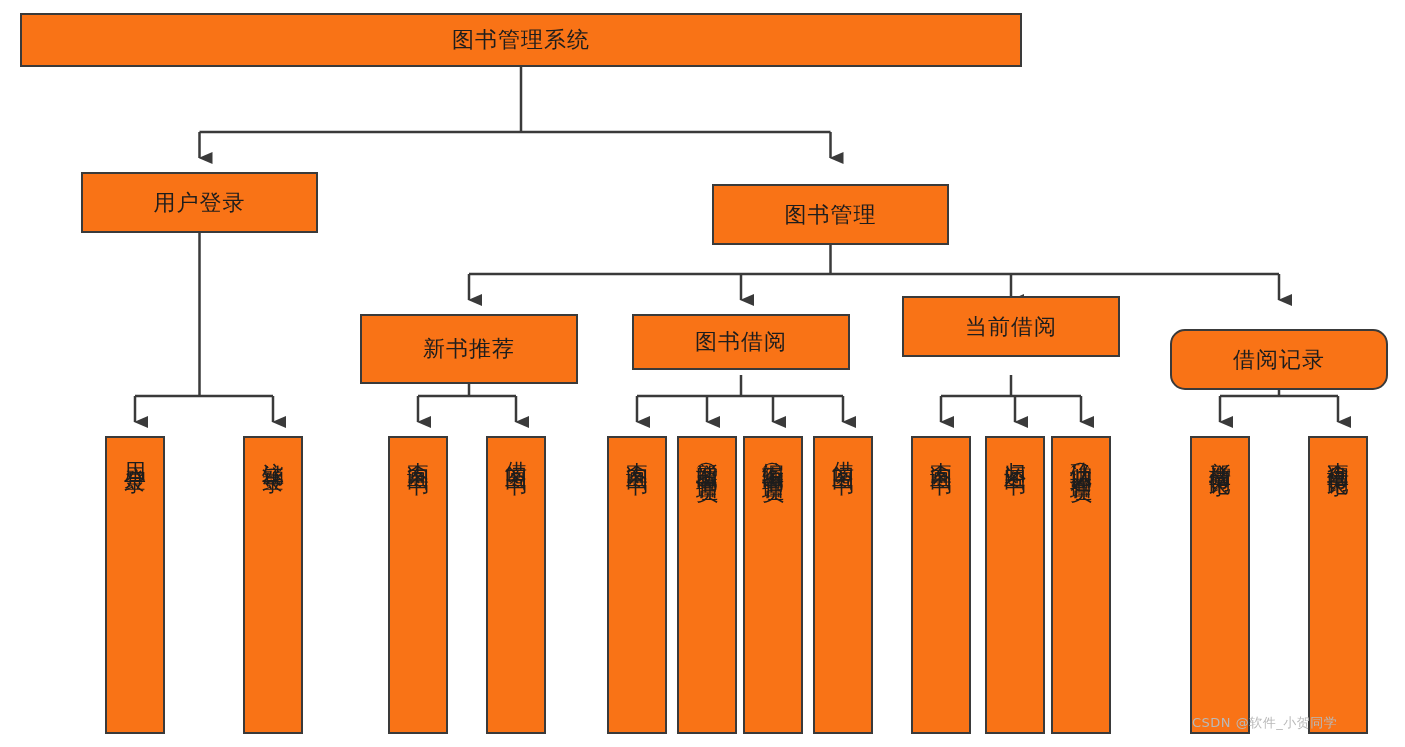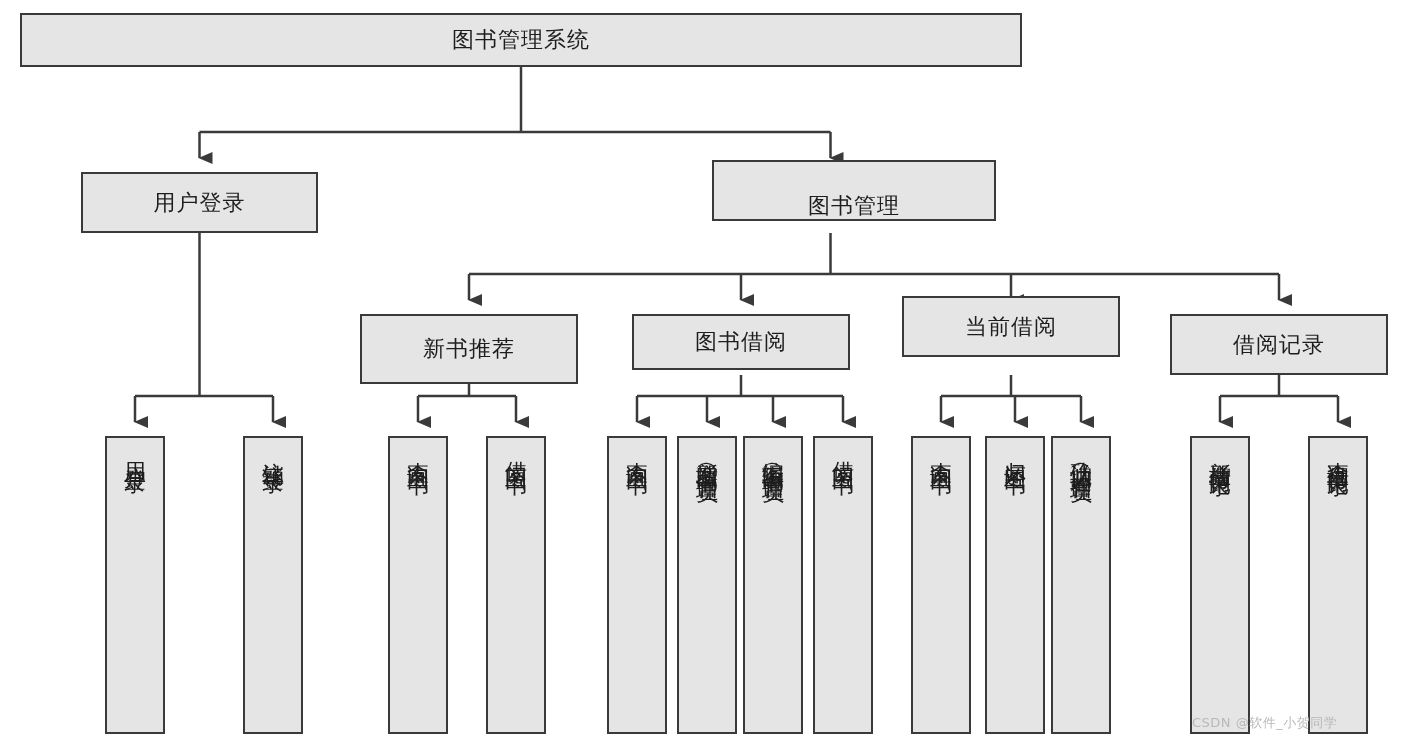--- a/index.html
+++ b/index.html
@@ -5,21 +5,21 @@
   html,body{margin:0;padding:0;background:#ffffff;}
   body{
     width:1405px;height:747px;overflow:hidden;
     font-family:"DejaVu Sans","Liberation Sans",sans-serif;
   }
   #canvas{position:relative;width:1405px;height:747px;background:#ffffff;}
   svg#wires{position:absolute;left:0;top:0;width:1405px;height:747px;}
   .node{
     position:absolute;
     box-sizing:border-box;
-    background:#e5e5e5;
+    background:#f97316;
     border:2.5px solid #3a3a3a;
     display:flex;align-items:center;justify-content:center;
     color:#1d1d1d;
   }
   .node .label{
     display:block;
     text-align:center;
     line-height:1.18;
     white-space:pre-line;
   }
@@ -94,34 +94,34 @@
       </g>
   </svg>
 
   <div class="node root h" style="left:20px;top:13px;width:1002px;height:54px;">
     <span class="label">图书管理系统</span>
   </div>
 
   <div class="node h" style="left:81px;top:172px;width:237px;height:61px;">
     <span class="label">用户登录</span>
   </div>
-  <div class="node h" style="left:712px;top:160px;width:284px;height:61px;align-items:flex-end;">
+  <div class="node h" style="left:712px;top:184px;width:237px;height:61px;">
     <span class="label">图书管理</span>
   </div>
 
   <div class="node h" style="left:360px;top:314px;width:218px;height:70px;">
     <span class="label">新书推荐</span>
   </div>
   <div class="node h" style="left:632px;top:314px;width:218px;height:56px;">
     <span class="label">图书借阅</span>
   </div>
   <div class="node h" style="left:902px;top:296px;width:218px;height:61px;">
     <span class="label">当前借阅</span>
   </div>
-  <div class="node h" style="left:1170px;top:314px;width:218px;height:61px;">
+  <div class="node h" style="left:1170px;top:329px;width:218px;height:61px;border-radius:15px;">
     <span class="label">借阅记录</span>
   </div>
 
   <div class="node v" style="left:105px;top:436px;width:60px;height:298px;">
     <span class="label">用户登录</span>
   </div>
   <div class="node v" style="left:243px;top:436px;width:60px;height:298px;">
     <span class="label">注销登录</span>
   </div>
 

